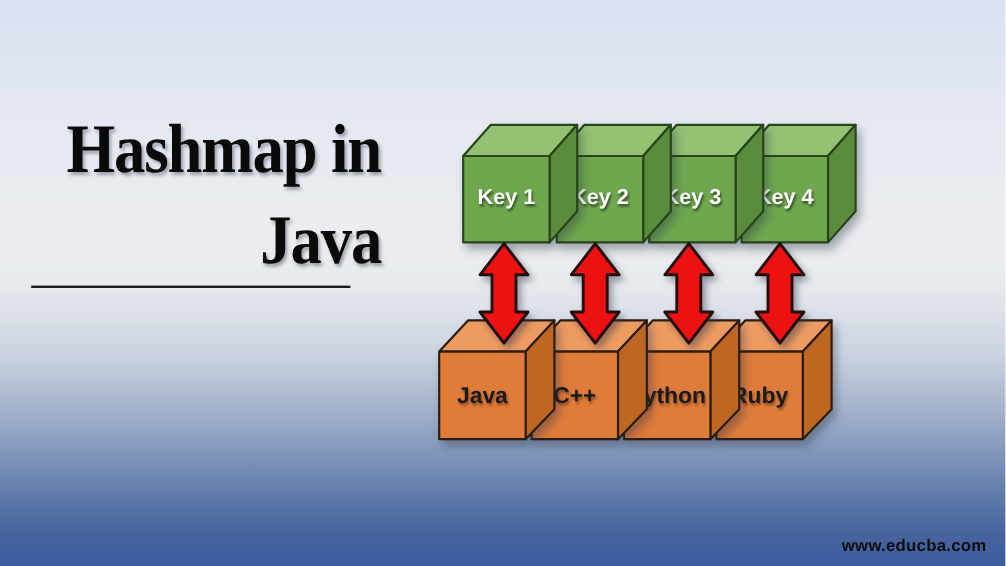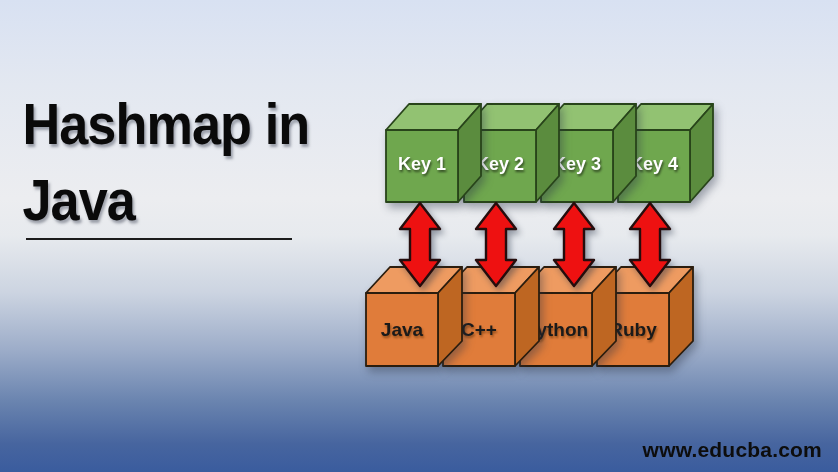--- a/index.html
+++ b/index.html
@@ -16,42 +16,43 @@
       #ccd4e1 62%,
       #9dadc9 74%,
       #6a84af 85%,
       #47659f 94%,
       #3a5c9e 100%);
   }
   .title-wrap{
     position:absolute;
     left:6px;top:86px;
     width:328px;
-    text-align:left;
+    text-align:right;
+    font-family:Liberation Serif, serif;
   }
   .title-lines{
     transform:scaleX(0.9);
     transform-origin:50% 50%;
     color:#0a0a0a;
     font-weight:bold;
     font-size:58px;
     line-height:76px;
     letter-spacing:-1px;
     text-shadow:2px 3px 3px rgba(90,95,110,0.55);
   }
   .title-underline{
     position:absolute;
     left:26px;top:238px;
     width:266px;height:2px;
     background:#1c1c1c;
   }
   .watermark{
     position:absolute;
     right:16px;bottom:10px;
-    font-size:21px;
+    font-size:14px;
     font-weight:bold;
     color:#0d0d0d;
     letter-spacing:0.2px;
     text-align:center;
   }
   svg{position:absolute;left:0;top:0;}
   .g-edge{stroke:#28441a;stroke-width:1.8;stroke-linejoin:round;}
   .o-edge{stroke:#2b1d0e;stroke-width:1.8;stroke-linejoin:round;}
   .arrow-shape{stroke:#250d0d;stroke-width:2.4;stroke-linejoin:round;}
   .cube{filter:drop-shadow(3px 5px 4px rgba(40,50,70,0.40));}

